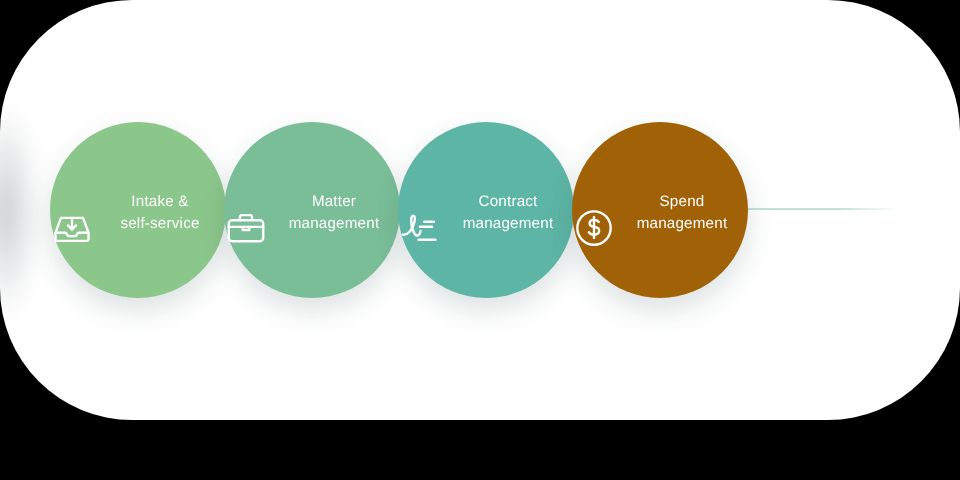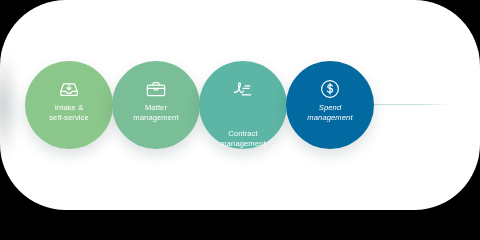--- a/index.html
+++ b/index.html
@@ -68,21 +68,21 @@
   }
 
   .step {
     position: absolute;
     top: 61px;
     width: 88px;
     height: 88px;
     border-radius: 50%;
     box-sizing: border-box;
     display: flex;
-    flex-direction: column;
+    flex-direction: row;
     align-items: center;
     justify-content: flex-start;
     box-shadow: 0 6px 14px rgba(40,70,70,0.16);
   }
 
   .step-icon {
     margin-top: 17px;
     width: 22px;
     height: 22px;
     display: block;
@@ -146,21 +146,21 @@
             <path d="M2.6 15.6 Q4.6 15.9 6.2 14.2 Q8.2 12 9.0 8.4 Q9.6 5.6 8.4 5.3 Q7.3 5.1 7.2 7.6 Q7.1 11.2 8.6 14.3 Q9.6 16.4 10.9 16.0 Q12.0 15.6 12.3 13.6"></path>
             <path d="M12.0 11.3 L18.6 11.3"></path>
             <path d="M14.3 8.6 L19.6 8.6"></path>
             <path d="M11.2 18.4 L20.4 18.4"></path>
           </svg>
         </span>
         <span class="step-label">Contract
 management</span>
       </div>
 
-      <div class="step" id="step-4" style="left: 286px; background: #0369a1; font-style: italic;">
+      <div class="step" id="step-4" style="left: 286px; background: #a16207;">
         <span class="step-icon">
           <svg viewBox="0 0 24 24" fill="none" stroke="currentColor" stroke-width="1.3" stroke-linecap="round" stroke-linejoin="round">
             <circle cx="12" cy="12" r="9.1"></circle>
             <path d="M14.6 8.7 Q13.6 7.5 11.8 7.6 Q9.7 7.7 9.6 9.4 Q9.5 11.0 12.2 11.4 Q15.0 11.8 14.8 13.7 Q14.6 15.5 12.3 15.6 Q10.2 15.7 9.2 14.3"></path>
             <path d="M12 6.0 L12 17.4"></path>
           </svg>
         </span>
         <span class="step-label">Spend
 management</span>
       </div>

